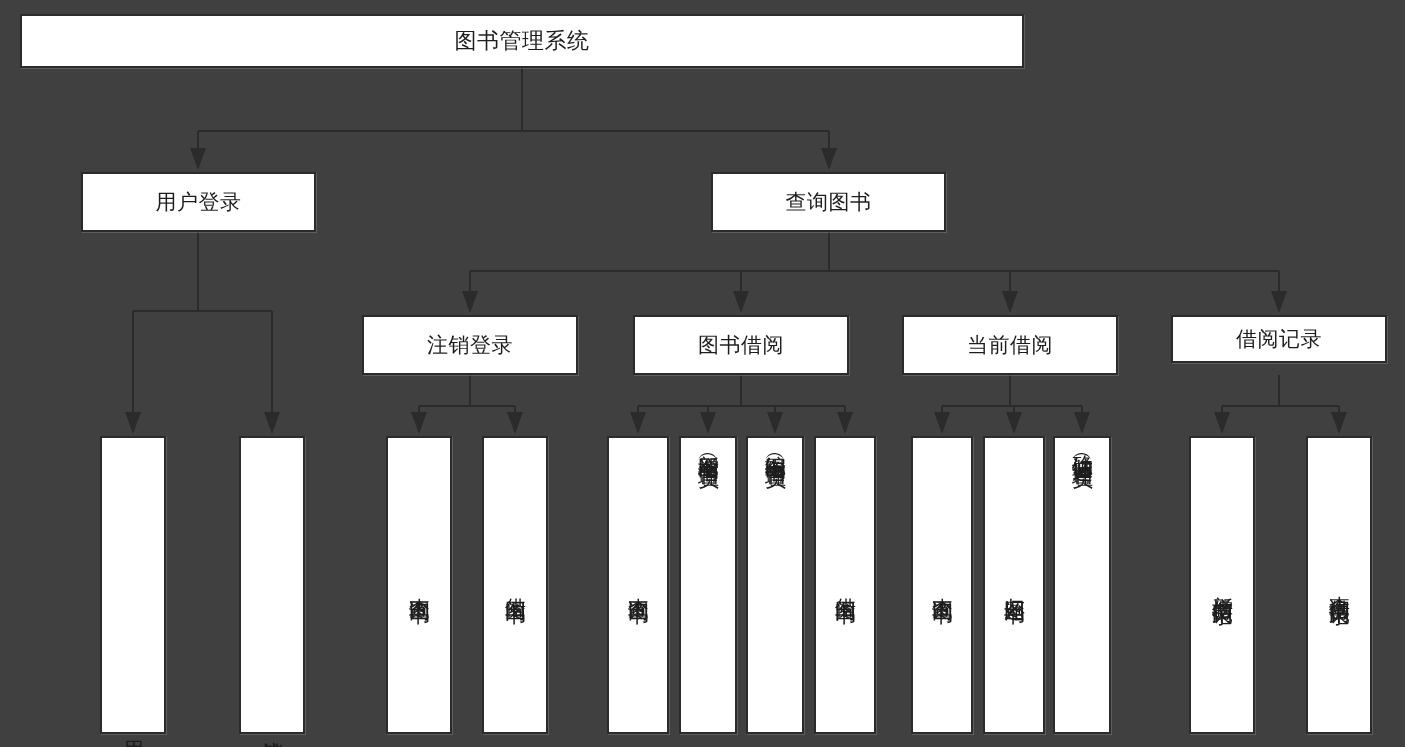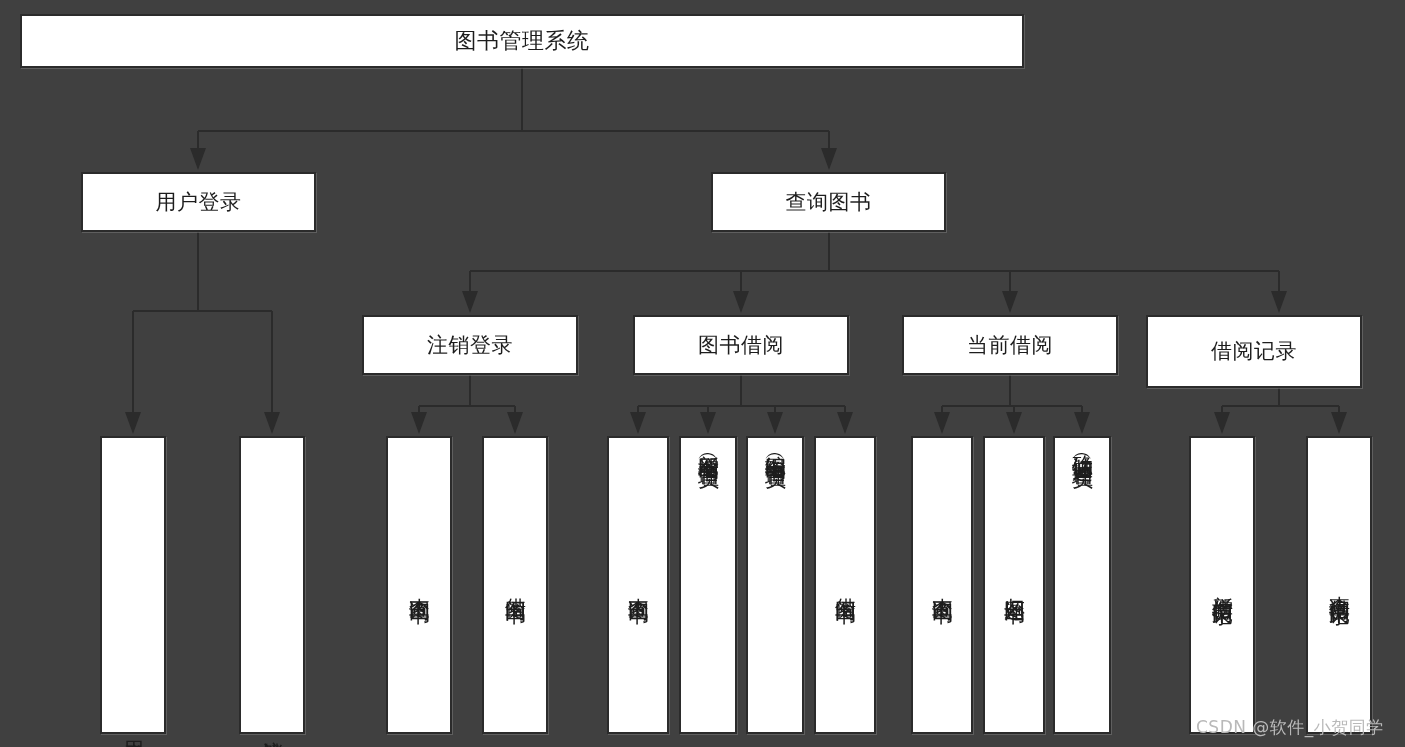--- a/index.html
+++ b/index.html
@@ -150,21 +150,21 @@
       </div>
       <div class="node horiz" style="left: 362px; top: 315px; width: 216px; height: 60px;">
         <span class="label">注销登录</span>
       </div>
       <div class="node horiz" style="left: 633px; top: 315px; width: 216px; height: 60px;">
         <span class="label">图书借阅</span>
       </div>
       <div class="node horiz" style="left: 902px; top: 315px; width: 216px; height: 60px;">
         <span class="label">当前借阅</span>
       </div>
-      <div class="node horiz" style="left: 1146px; top: 315px; width: 216px; height: 73px;">
+      <div class="node horiz" style="left: 1171px; top: 315px; width: 216px; height: 48px;">
         <span class="label">借阅记录</span>
       </div>
       <div class="node vert bottomish" style="left: 100px; top: 436px; width: 66px; height: 298px;">
         <span class="label">用户登录</span>
       </div>
       <div class="node vert bottomish" style="left: 239px; top: 436px; width: 66px; height: 298px;">
         <span class="label">注销登录</span>
       </div>
       <div class="node vert mid" style="left: 386px; top: 436px; width: 66px; height: 298px;">
         <span class="label">查询图书</span>
@@ -193,14 +193,13 @@
       <div class="node vert " style="left: 1053px; top: 436px; width: 58px; height: 298px;">
         <span class="label">确认归还（管理员）</span>
       </div>
       <div class="node vert mid" style="left: 1189px; top: 436px; width: 66px; height: 298px;">
         <span class="label">新增借阅记录</span>
       </div>
       <div class="node vert mid" style="left: 1306px; top: 436px; width: 66px; height: 298px;">
         <span class="label">查询借阅记录</span>
       </div>
     </div>
-  <div id="watermark" style="left: 1196px; top: 716px;">CSDN @软件_小贺同学</div>
 </div>
 
 </body></html>

